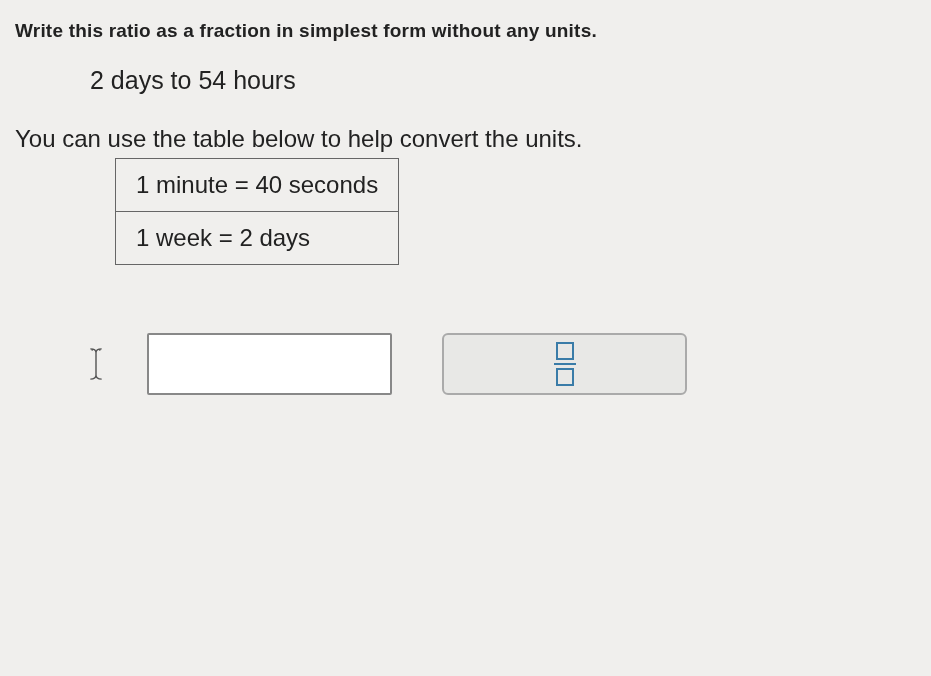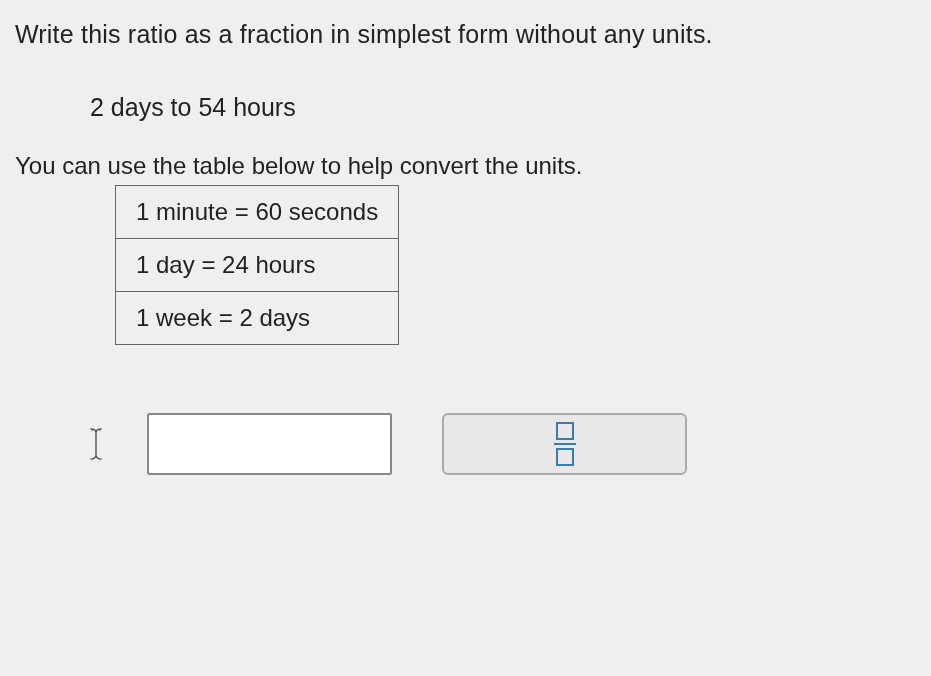--- a/index.html
+++ b/index.html
@@ -9,23 +9,23 @@
     }
     body {
       font-family: Arial, Helvetica, sans-serif;
       background: #f0efed;
       padding: 20px 15px;
       width: 931px;
       height: 676px;
       color: #222;
     }
     .question-prompt {
-      font-size: 25px;
-      font-weight: 400;
-      margin-bottom: 44px;
+      font-size: 19px;
+      font-weight: 700;
+      margin-bottom: 24px;
       letter-spacing: 0.2px;
     }
     .ratio-text {
       font-size: 25px;
       font-weight: 400;
       margin-left: 75px;
       margin-bottom: 30px;
     }
     .help-text {
       font-size: 24px;
@@ -103,24 +103,21 @@
 
 <div class="question-prompt">Write this ratio as a fraction in simplest form without any units.</div>
 
 <div class="ratio-text">2 days to 54 hours</div>
 
 <div class="help-text">You can use the table below to help convert the units.</div>
 
 <table class="conversion-table">
   <tbody>
       <tr>
-    <td>1 minute  = 60 seconds</td>
-  </tr>
-  <tr>
-    <td>1 day  = 24 hours</td>
+    <td>1 minute  = 40 seconds</td>
   </tr>
   <tr>
     <td>1 week  = 2 days</td>
   </tr>
 </tbody>
   </table>
 
 <div class="answer-area">
   <div class="cursor-icon">
     <svg width="18" height="36" viewBox="0 0 18 36">

